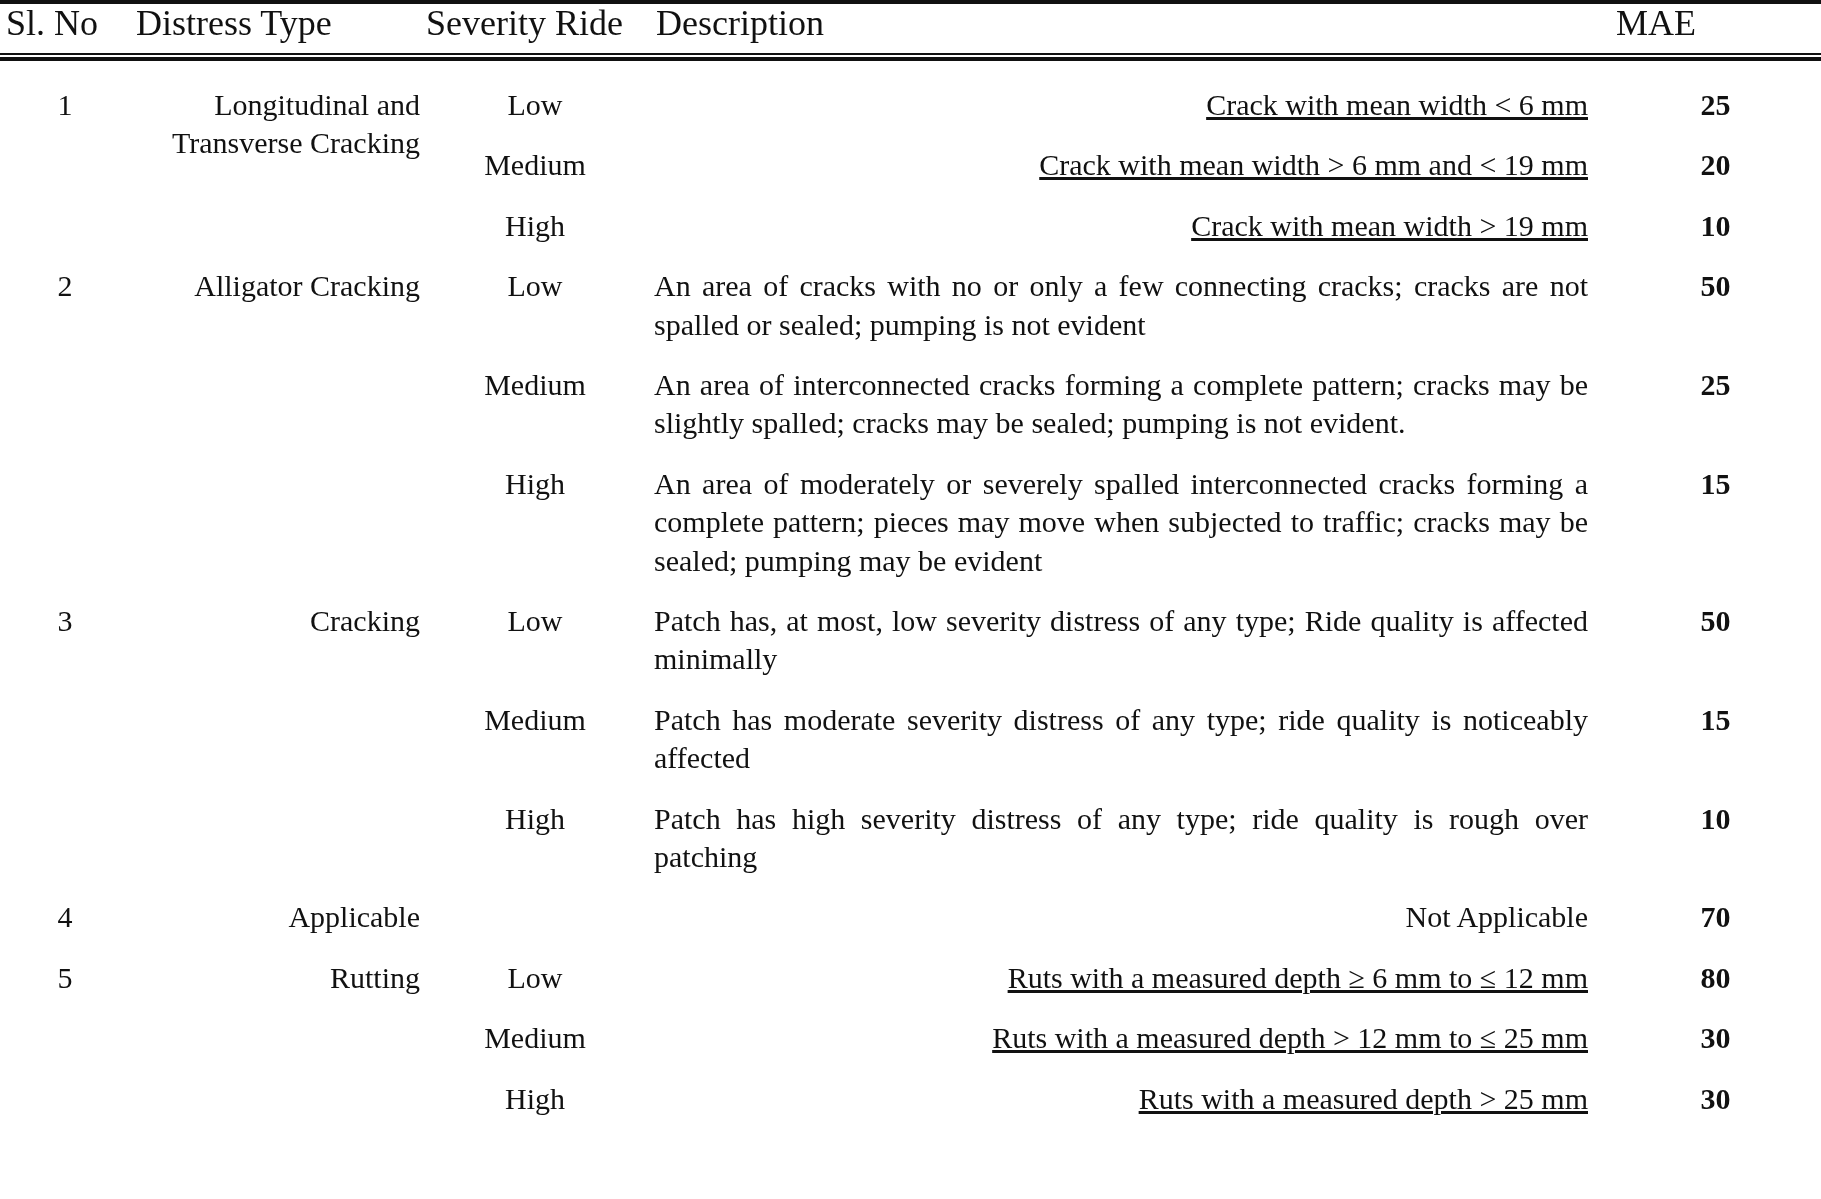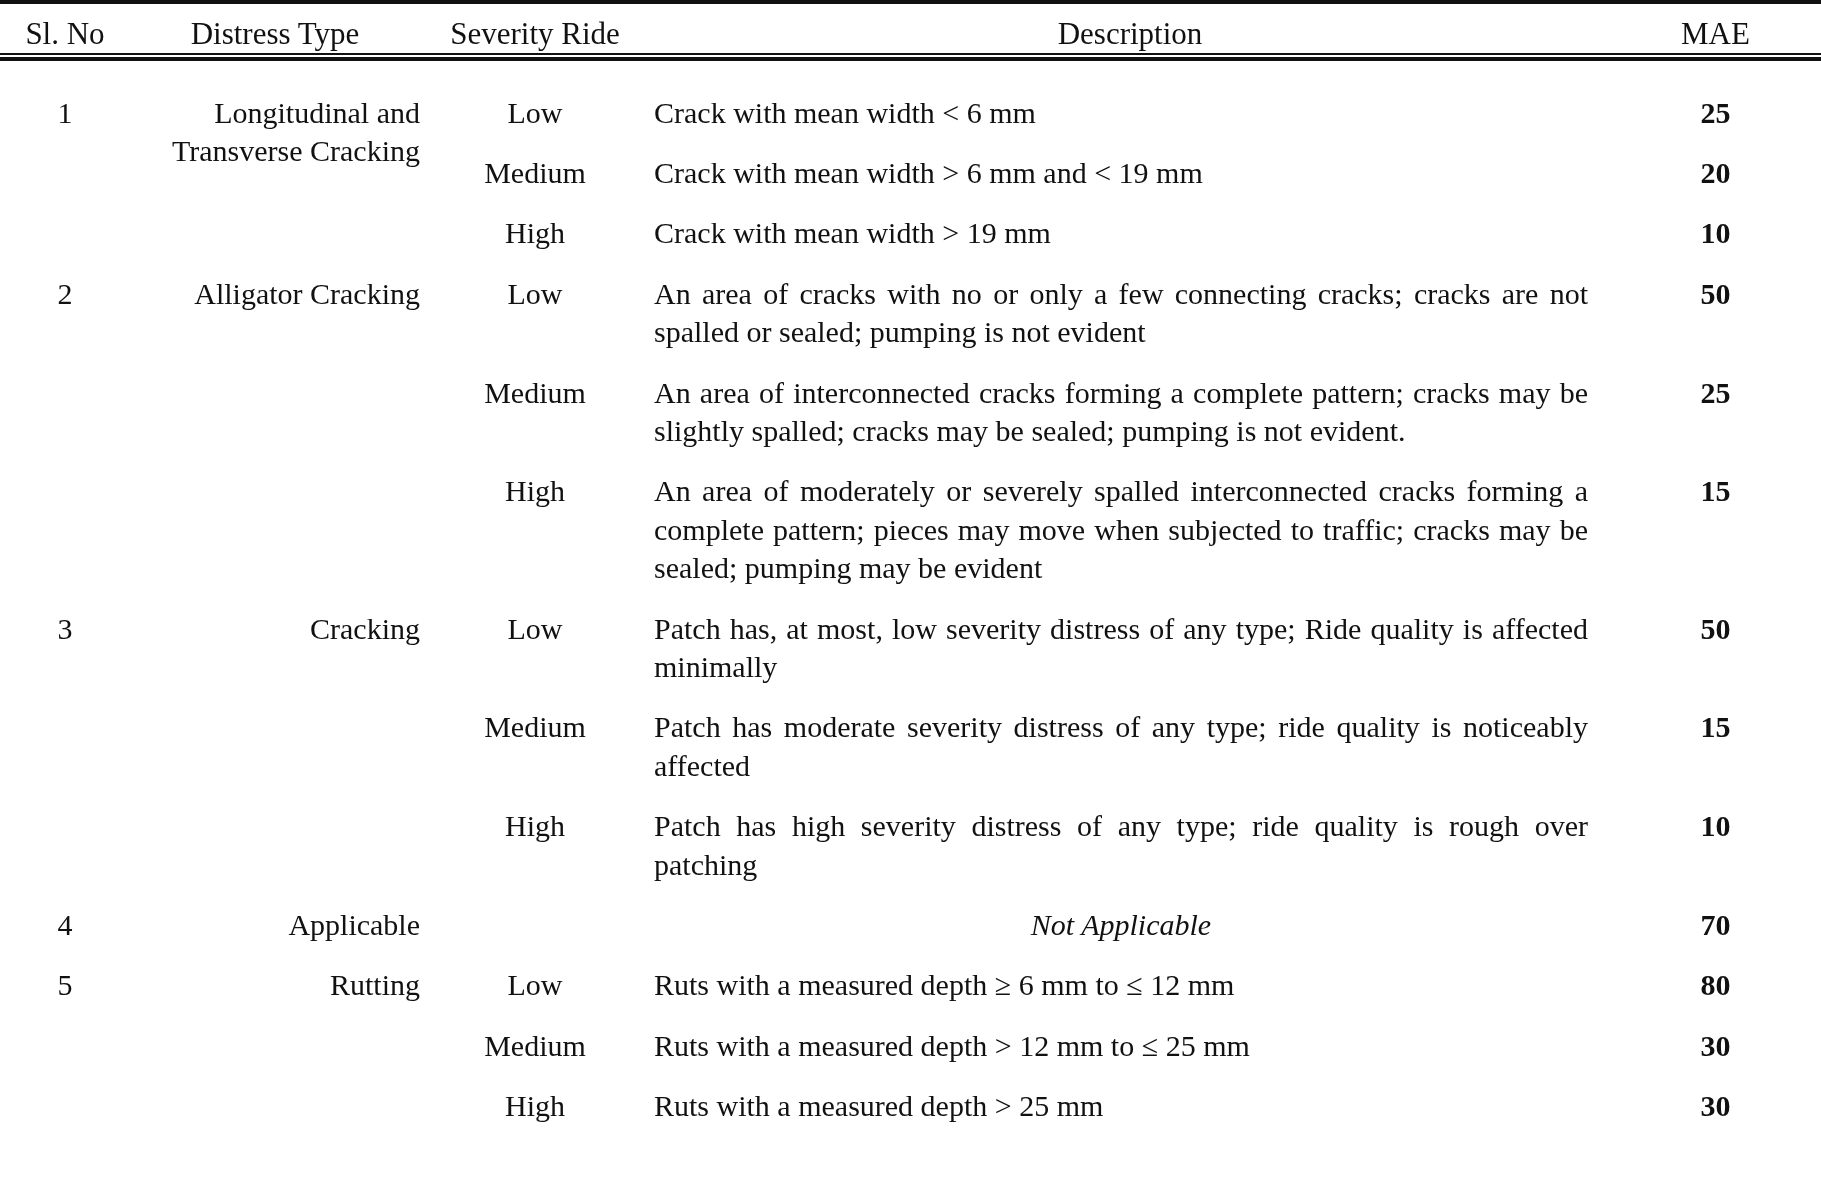--- a/index.html
+++ b/index.html
@@ -29,24 +29,24 @@
   }
   
   col.c-sl    { width: 130px; }
   col.c-type  { width: 290px; }
   col.c-sev   { width: 230px; }
   col.c-desc  { width: 960px; }
   col.c-mae   { width: 211px; }
 
   thead tr.header-row th {
     font-weight: normal;
-    text-align: center;
+    text-align: left;
     vertical-align: middle;
-    padding: 14px 6px 18px 6px;
-    font-size: 31px;
+    padding: 0 6px 18px 6px;
+    font-size: 36px;
   }
   
   .rule-top {
     position: absolute;
     left: 0; right: 0; top: 0;
     height: 4px;
     background: #111111;
   }
   
   .rule-head {
@@ -79,22 +79,22 @@
   td.sev {
     text-align: center;
   }
   td.desc {
     text-align: justify;
     text-justify: inter-word;
     padding-right: 22px;
     padding-left: 4px;
     hyphens: none;
   }
-  td.desc.nojust { text-align: left; }
-  td.desc.center { text-align: center; font-style: italic; }
+  td.desc.nojust { text-align: right; text-decoration: underline; }
+  td.desc.center { text-align: right; }
   td.mae {
     text-align: center;
     font-weight: bold;
   }
   .blockpad { padding-top: 22px; }
 </style>
 </head>
 <body>
 
 <div class="sheet">

